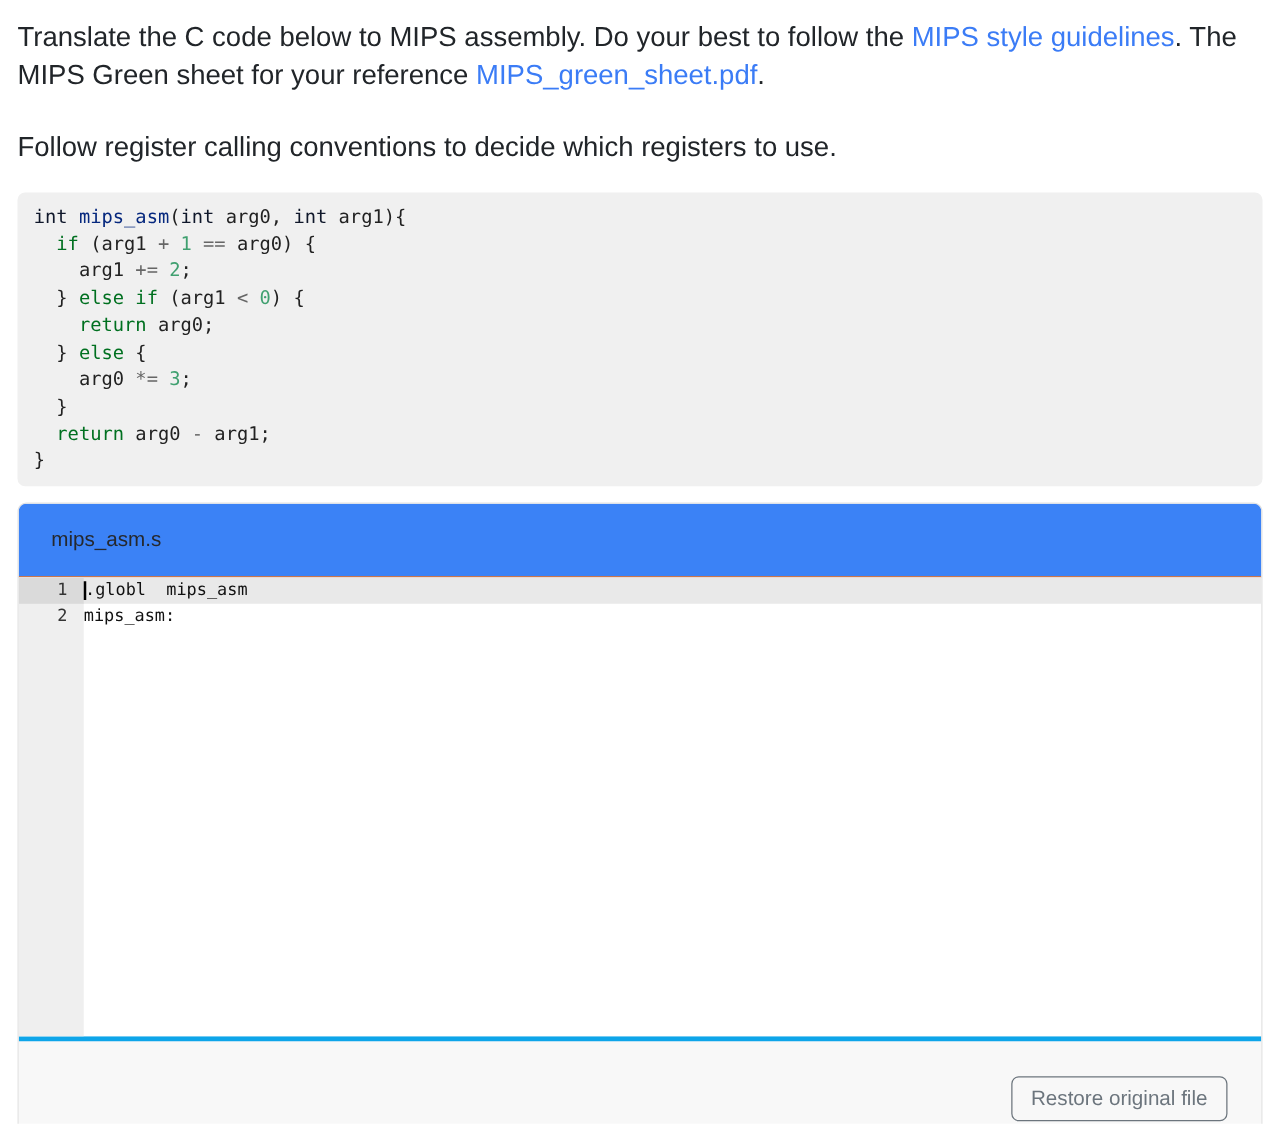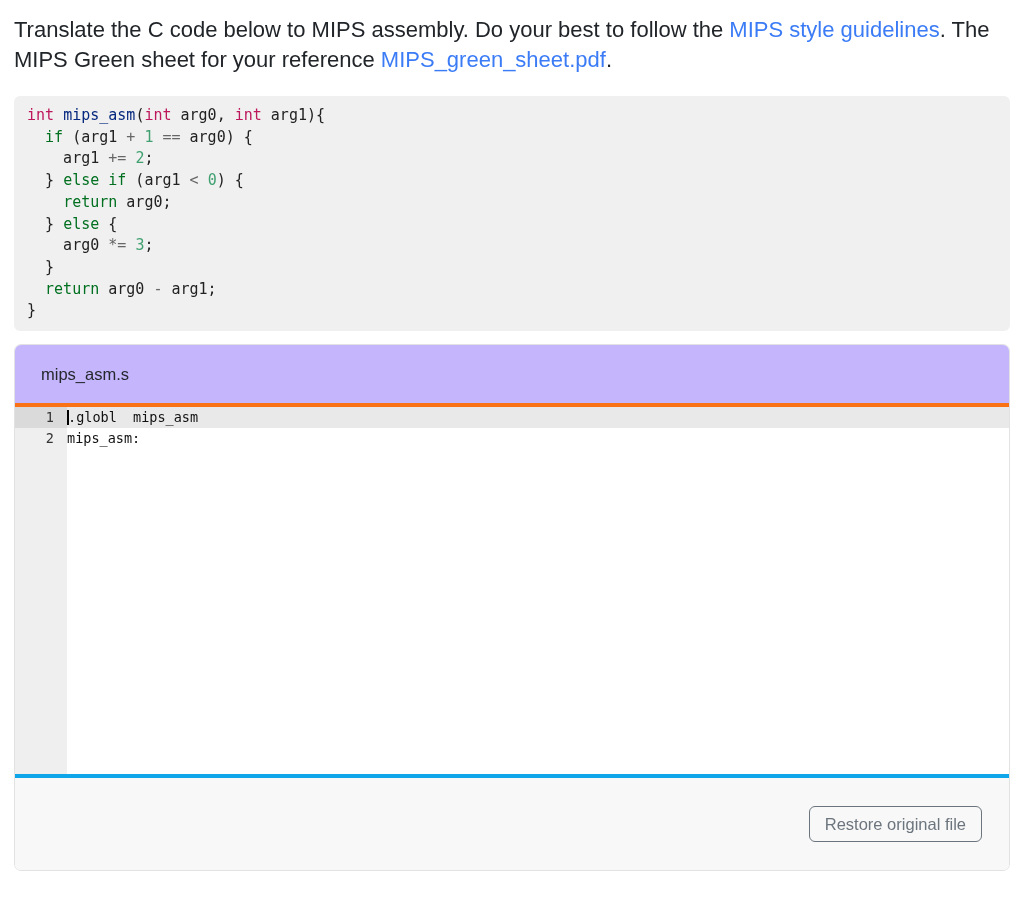--- a/index.html
+++ b/index.html
@@ -26,36 +26,36 @@
     border-radius: 6px;
     padding: 9px 13px;
     font-family: "DejaVu Sans Mono", "Liberation Mono", monospace;
     font-size: 15px;
     line-height: 21.7px;
     color: #222222;
     white-space: pre;
   }
   .tok-pl  { color: #222222; }
   .tok-kw  { color: #007020; font-weight: normal; }
-  .tok-kt  { color: #be185d; }
+  .tok-kt  { color: #0f172a; }
   .tok-nf  { color: #06287e; }
   .tok-op  { color: #666666; }
   .tok-num { color: #40a070; }
 
   
   .card {
     margin-top: 13px;
     border: 1px solid #e2e2e2;
     border-radius: 7px;
     overflow: hidden;
     background: #ffffff;
   }
   .card-header {
-    background: #c4b5fd;
-    border-bottom: 4px solid #f97316;
+    background: #3b82f6;
+    border-bottom: 1px solid #f97316;
     padding: 18px 26px;
     font-size: 16.5px;
     color: #25282d;
     line-height: 22px;
   }
   .editor-area {
     position: relative;
     height: 367px;
     background: #ffffff;
     font-family: "DejaVu Sans Mono", "Liberation Mono", monospace;
@@ -101,20 +101,21 @@
     cursor: pointer;
   }
 </style>
 </head>
 <body>
 
 <div class="content">
 
   <p class="para para-1"><span>Translate the C code below to MIPS assembly. Do your best to follow the </span><a class="link" href="#">MIPS style guidelines</a><span>. The MIPS Green sheet for your reference </span><a class="link" href="#">MIPS_green_sheet.pdf</a><span>.</span></p>
 
+  <p class="para para-2">Follow register calling conventions to decide which registers to use.</p>
 
   <pre class="codeblock"><code><span class="tok-kt">int</span><span class="tok-pl"> </span><span class="tok-nf">mips_asm</span><span class="tok-pl">(</span><span class="tok-kt">int</span><span class="tok-pl"> arg0, </span><span class="tok-kt">int</span><span class="tok-pl"> arg1){</span>
 <span class="tok-pl">  </span><span class="tok-kw">if</span><span class="tok-pl"> (arg1 </span><span class="tok-op">+</span><span class="tok-pl"> </span><span class="tok-num">1</span><span class="tok-pl"> </span><span class="tok-op">==</span><span class="tok-pl"> arg0) {</span>
 <span class="tok-pl">    arg1 </span><span class="tok-op">+=</span><span class="tok-pl"> </span><span class="tok-num">2</span><span class="tok-pl">;</span>
 <span class="tok-pl">  } </span><span class="tok-kw">else</span><span class="tok-pl"> </span><span class="tok-kw">if</span><span class="tok-pl"> (arg1 </span><span class="tok-op">&lt;</span><span class="tok-pl"> </span><span class="tok-num">0</span><span class="tok-pl">) {</span>
 <span class="tok-pl">    </span><span class="tok-kw">return</span><span class="tok-pl"> arg0;</span>
 <span class="tok-pl">  } </span><span class="tok-kw">else</span><span class="tok-pl"> {</span>
 <span class="tok-pl">    arg0 </span><span class="tok-op">*=</span><span class="tok-pl"> </span><span class="tok-num">3</span><span class="tok-pl">;</span>
 <span class="tok-pl">  }</span>
 <span class="tok-pl">  </span><span class="tok-kw">return</span><span class="tok-pl"> arg0 </span><span class="tok-op">-</span><span class="tok-pl"> arg1;</span>

